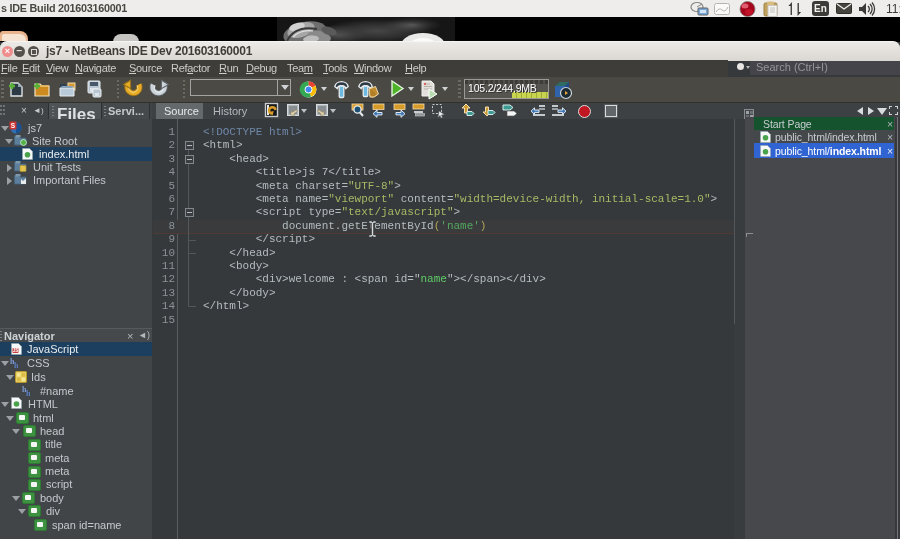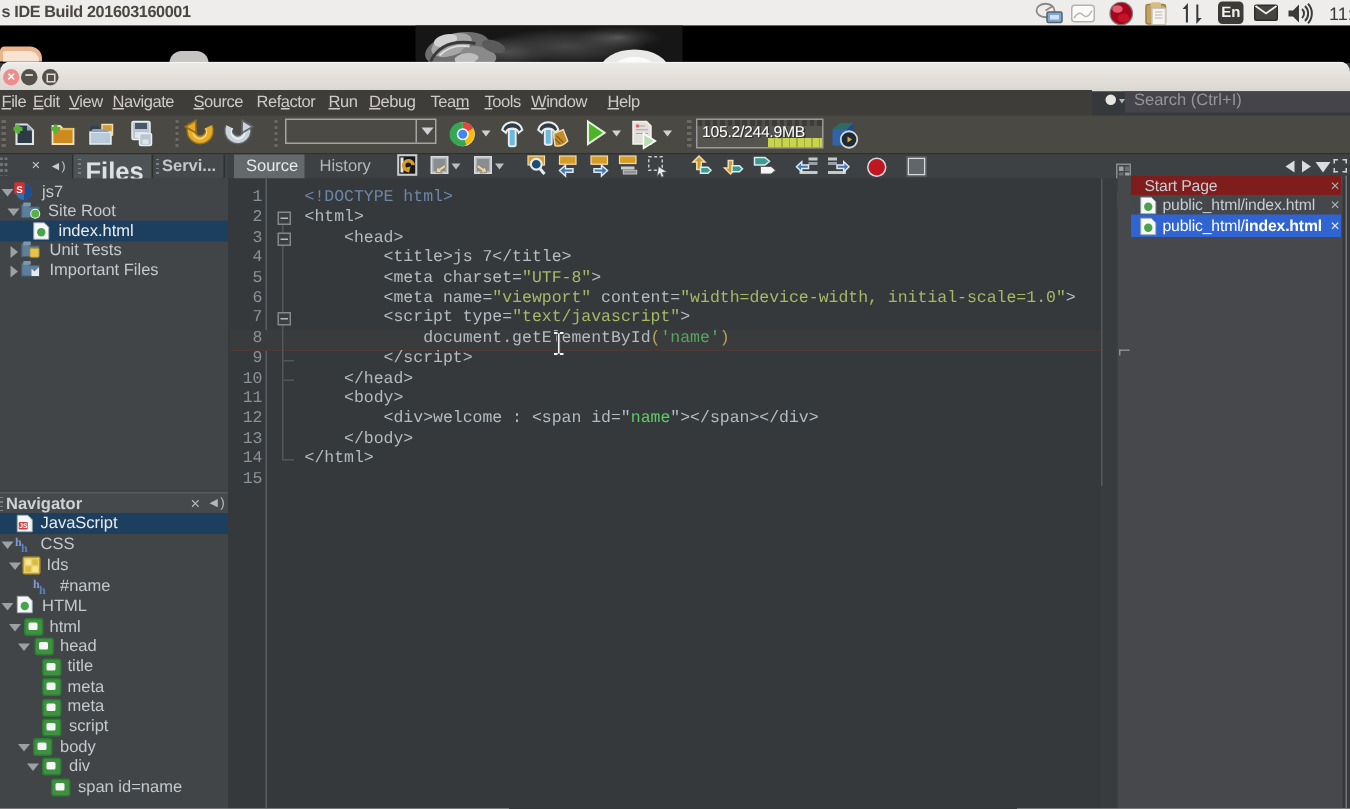--- a/index.html
+++ b/index.html
@@ -133,20 +133,21 @@
   <div class="abs" style="left:0px;top:31px;width:28px;height:10px;background:#eab48c;border-radius:3px 8px 0 0;"></div>
   <div class="abs" style="left:2px;top:34px;width:24px;height:7px;background:#f6e3d2;border-radius:2px 6px 0 0;"></div>
   <div class="abs" style="left:113px;top:34px;width:26px;height:8px;background:#c6c4c1;border-radius:13px 13px 0 0;"></div>
 
   <div class="abs" id="titlebar"></div>
   <div class="abs tbtn" style="left:2px;background:#ef8d8d;color:#fff;font-size:9px;line-height:11px;font-weight:bold;">×</div>
   <div class="abs tbtn" style="left:14px;background:#54504b;color:#e8e6e2;font-size:10px;line-height:9px;font-weight:bold;">−</div>
   <div class="abs tbtn" style="left:28px;background:#54504b;">
       <span style="position:absolute;left:3px;top:3px;width:4px;height:4px;border:1px solid #dedcd8;"></span>
     </div>
+  <div class="abs" id="titletext">js7 - NetBeans IDE Dev 201603160001</div>
 
   <div class="abs" id="menubar">
     <span class="mi" style="left:1px"><u>F</u>ile</span>
     <span class="mi" style="left:22px"><u>E</u>dit</span>
     <span class="mi" style="left:46px"><u>V</u>iew</span>
     <span class="mi" style="left:75px"><u>N</u>avigate</span>
     <span class="mi" style="left:129px"><u>S</u>ource</span>
     <span class="mi" style="left:171px">Ref<u>a</u>ctor</span>
     <span class="mi" style="left:219px"><u>R</u>un</span>
     <span class="mi" style="left:246px"><u>D</u>ebug</span>
@@ -501,21 +502,21 @@
 
   <svg class="abs" style="left:366px;top:220px;" width="14" height="18" viewBox="0 0 14 18">
     <path d="M3 1 h3 v1 h1 v-1 h3 v2 h-2.6 v12 h2.6 v2 h-3 v-1 h-1 v1 h-3 v-2 h2.6 v-12 h-2.6 z" fill="#f2f4f5" stroke="#3a3d40" stroke-width="0.7"></path>
   </svg>
 
   <div class="abs" id="stripe"></div>
   <div class="abs" id="stripeline"></div>
   <div class="abs" style="left:745px;top:128px;width:8px;height:8px;background:#6cb052;border:1px solid #2e3132;"></div>
   <div class="abs" id="rpanel"></div>
   <div class="abs" id="redge"></div>
-  <div class="rrow" style="top:117px;background:#7f1d1d;">
+  <div class="rrow" style="top:117px;background:#14532d;">
       <span style="position:absolute;left:9px;top:1px;">Start Page</span>
       <span style="position:absolute;left:133px;top:1px;color:#aeb4b8;">×</span>
     </div>
   <div class="rrow" style="top:130px;background:#45484b;">
     <svg style="left:6px;top:1px;" width="11" height="12" viewBox="0 0 11 12">
         <path d="M0.5 0.5 h7 l3 3 v8 h-10 z" fill="#f6f8f9" stroke="#9aa" stroke-width="0.6"></path>
         <circle cx="5.5" cy="6.8" r="2.8" fill="#4aa34a"></circle>
       </svg>
     <span style="position:absolute;left:21px;top:1px;">public_html/index.html</span>
       <span style="position:absolute;left:133px;top:1px;color:#aeb4b8;">×</span>

